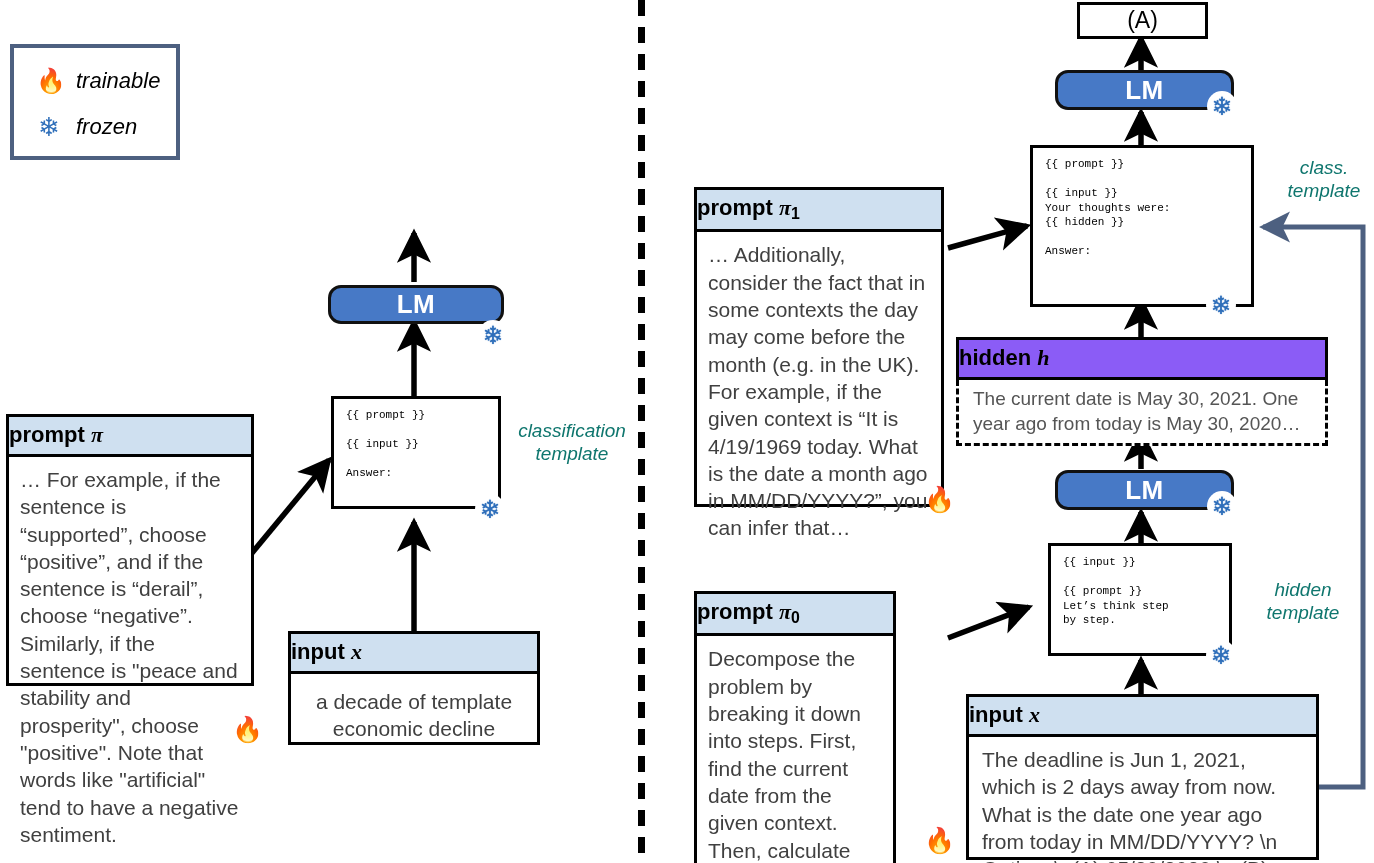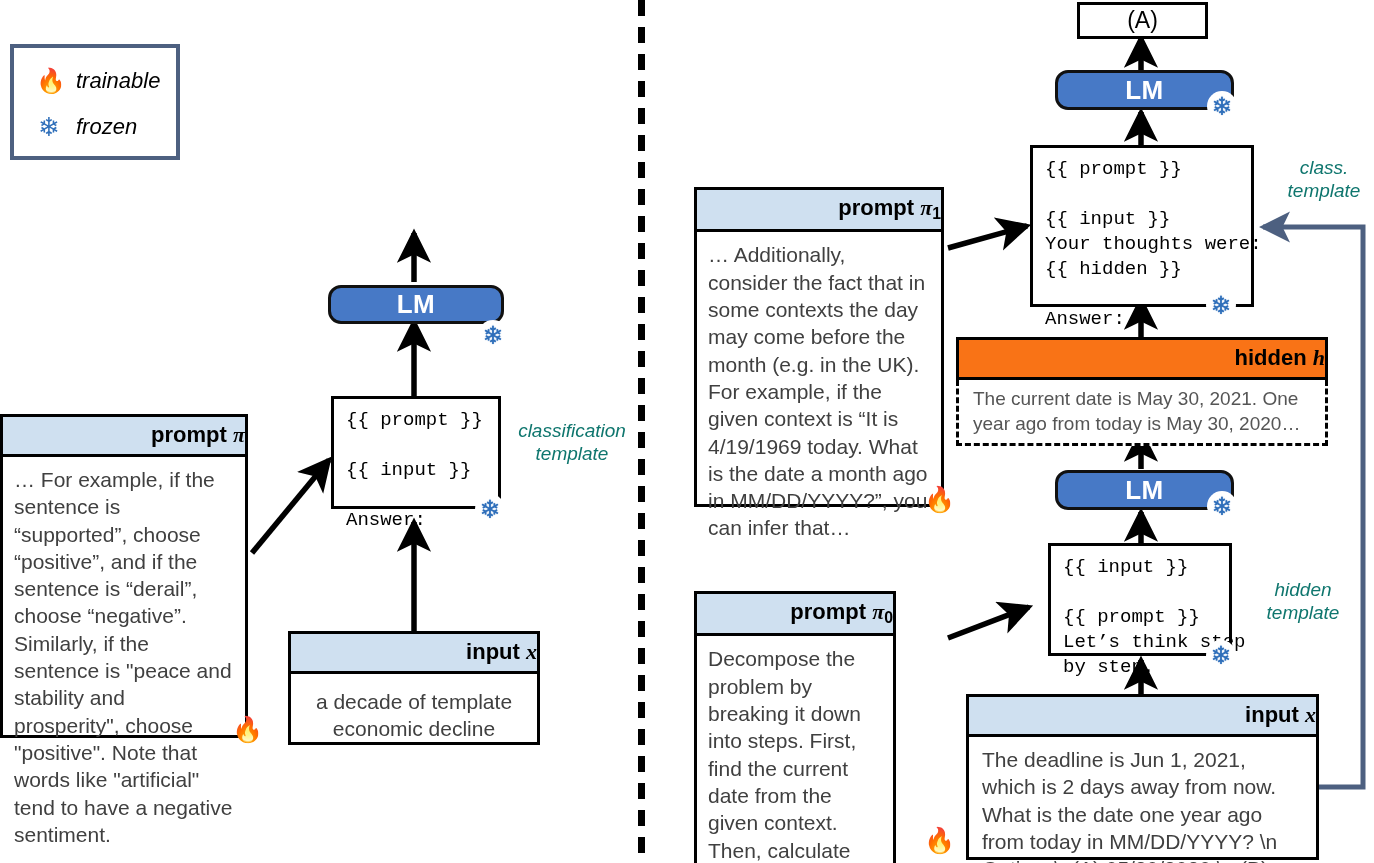--- a/index.html
+++ b/index.html
@@ -27,44 +27,44 @@
   .legend-label { font-style: italic; font-size: 22px; color: #000; }
 
   
   .pbox {
     border: 3px solid #000;
     background: #fff;
   }
   .pbox-head {
     background: #cfe0f0;
     border-bottom: 3px solid #000;
-    text-align: right;
+    text-align: left;
     font-weight: bold;
     font-size: 22px;
     padding: 5px 0 6px 0;
     color: #000;
   }
-  .pbox-head.gray { background: #f97316; }
+  .pbox-head.gray { background: #8b5cf6; }
   .pbox-body {
     font-size: 21px;
     line-height: 1.30;
     color: #404040;
     padding: 9px 11px 8px 11px;
   }
   .pbox-body.center { text-align: center; }
 
   .mathvar { font-family: "Liberation Serif", serif; font-style: italic; font-weight: bold; }
   .mathvar .sub { font-size: 0.72em; font-style: normal; font-weight: bold; vertical-align: -0.28em; font-family: "Liberation Sans", sans-serif;}
 
   
   .tbox {
     border: 3px solid #000;
     background: #fff;
     font-family: "Liberation Mono", monospace;
-    font-size: 19px;
+    font-size: 11px;
     line-height: 1.32;
     color: #000;
     padding: 9px 10px 8px 12px;
     white-space: pre;
   }
 
   
   .lm {
     background: #4779c6;
     border: 3px solid #111;
@@ -190,21 +190,21 @@
 
 Answer:</span></div>
   <div class="abs flake" style="left:475px; top:494px;">
     <span>❄</span>
   </div>
   <div class="abs caption" style="left:508px; top:419px; width:128px;">
     <div>classification</div>
     <div>template</div>
   </div>
 
-  <div class="abs pbox" style="left:0; top:414px; width:248px; height:324px;">
+  <div class="abs pbox" style="left:6px; top:414px; width:248px; height:272px;">
     <div class="pbox-head">
       <span>prompt</span>
       <span class="mathvar">π</span>
     </div>
     <div class="pbox-body">… For example, if the sentence is “supported”, choose “positive”, and if the sentence is “derail”, choose “negative”. Similarly, if the sentence is "peace and stability and prosperity", choose "positive". Note that words like "artificial" tend to have a negative sentiment.</div>
   </div>
   <div class="abs fire" style="left:232px; top:717px;">
     <span>🔥</span>
   </div>
 

